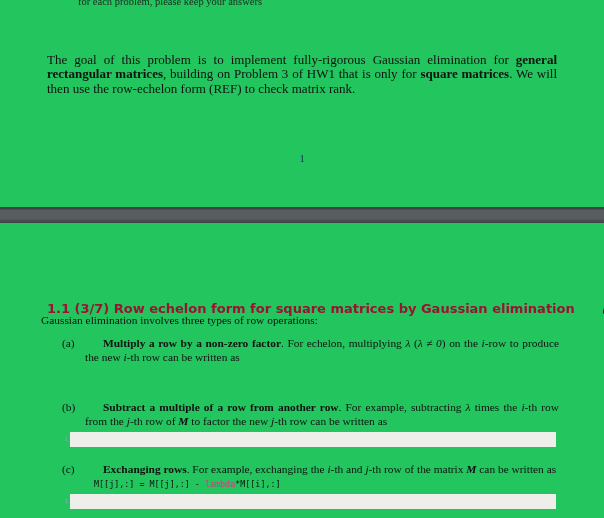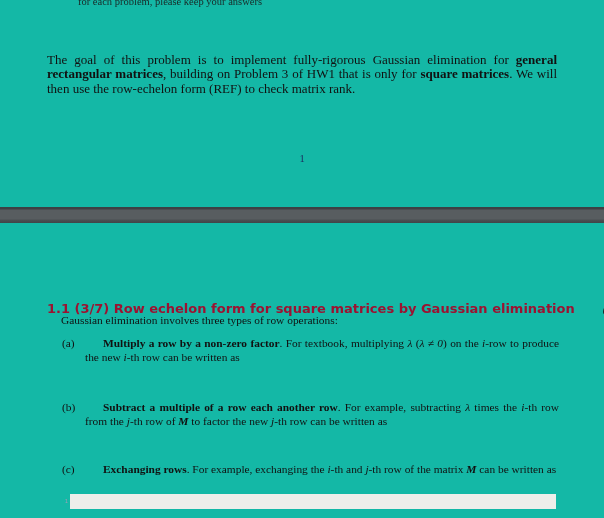--- a/index.html
+++ b/index.html
@@ -13,21 +13,21 @@
     overflow: hidden;
     font-family: "Liberation Serif", serif;
     color: #000000;
     position: relative;
   }
 
   .page {
     position: absolute;
     left: 0;
     width: 604px;
-    background: #14b8a6;
+    background: #22c55e;
     box-sizing: border-box;
   }
 
   
   #page-one {
     top: 0;
     height: 207px;
   }
 
   .cut-line {
@@ -116,21 +116,21 @@
     font-family: "Liberation Serif", serif;
     font-style: italic;
     font-size: 10.8px;
     color: #111111;
     margin-left: 28px;
   }
 
   .section-lead {
     position: absolute;
     top: 90px;
-    left: 61px;
+    left: 41px;
     width: 512px;
     font-family: "Liberation Serif", serif;
     font-size: 11.4px;
     line-height: 14.3px;
     color: #111111;
   }
 
   .op-item {
     position: absolute;
     left: 62px;
@@ -210,26 +210,30 @@
 <div class="page" id="page-two">
 
   <div class="section-heading">
     <span class="sh-main">1.1 (3/7) Row echelon form for square matrices by Gaussian elimination</span><span class="sh-note">(textbook section 1.2)</span>
   </div>
 
   <div class="section-lead">Gaussian elimination involves three types of row operations:</div>
 
   <div class="op-item" id="op-a">
     <span class="marker">(a)</span>
-    <span class="op-text"><b>Multiply a row by a non-zero factor</b><span>. For textbook, multiplying </span><i>λ</i><span> (</span><i>λ ≠ 0</i><span>) on the </span><i>i</i><span>-row to produce the new </span><i>i</i><span>-th row can be written as</span></span>
+    <span class="op-text"><b>Multiply a row by a non-zero factor</b><span>. For echelon, multiplying </span><i>λ</i><span> (</span><i>λ ≠ 0</i><span>) on the </span><i>i</i><span>-row to produce the new </span><i>i</i><span>-th row can be written as</span></span>
   </div>
 
   <div class="op-item" id="op-b">
     <span class="marker">(b)</span>
-    <span class="op-text"><b>Subtract a multiple of a row each another row</b><span>. For example, subtracting </span><i>λ</i><span> times the </span><i>i</i><span>-th row from the </span><i>j</i><span>-th row of </span><i style="font-weight: bold;">M</i><span> to factor the new </span><i>j</i><span>-th row can be written as</span></span>
+    <span class="op-text"><b>Subtract a multiple of a row from another row</b><span>. For example, subtracting </span><i>λ</i><span> times the </span><i>i</i><span>-th row from the </span><i>j</i><span>-th row of </span><i style="font-weight: bold;">M</i><span> to factor the new </span><i>j</i><span>-th row can be written as</span></span>
+  </div>
+  <div class="codeblock" id="code-b">
+    <span class="gutter">1</span>
+    <span class="code"><span>M[[j],:] = M[[j],:] - </span><span class="kw">lambda</span><span>*M[[i],:]</span></span>
   </div>
 
   <div class="op-item" id="op-c">
     <span class="marker">(c)</span>
     <span class="op-text"><b>Exchanging rows</b><span>. For example, exchanging the </span><i>i</i><span>-th and </span><i>j</i><span>-th row of the matrix </span><i style="font-weight: bold;">M</i><span> can be written as</span></span>
   </div>
   <div class="codeblock" id="code-c">
     <span class="gutter">1</span>
     
   </div>

